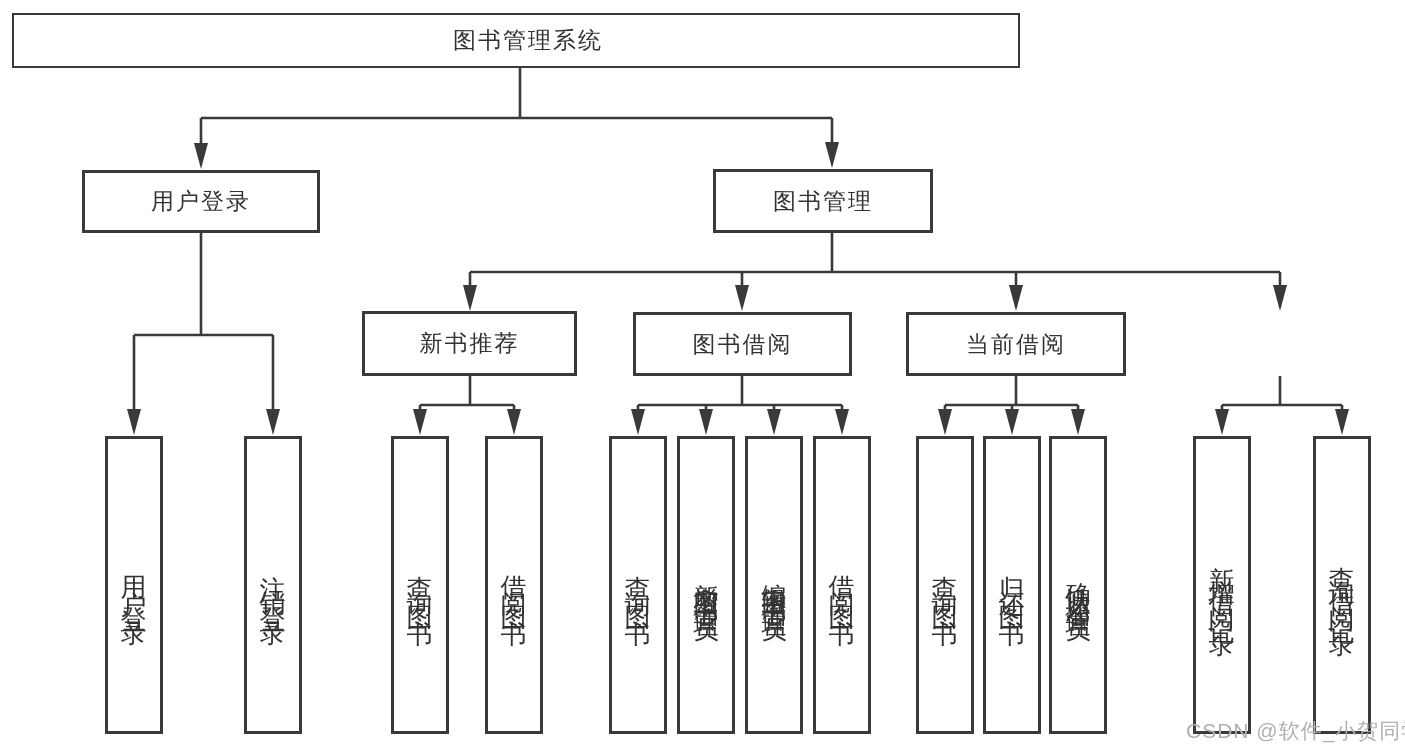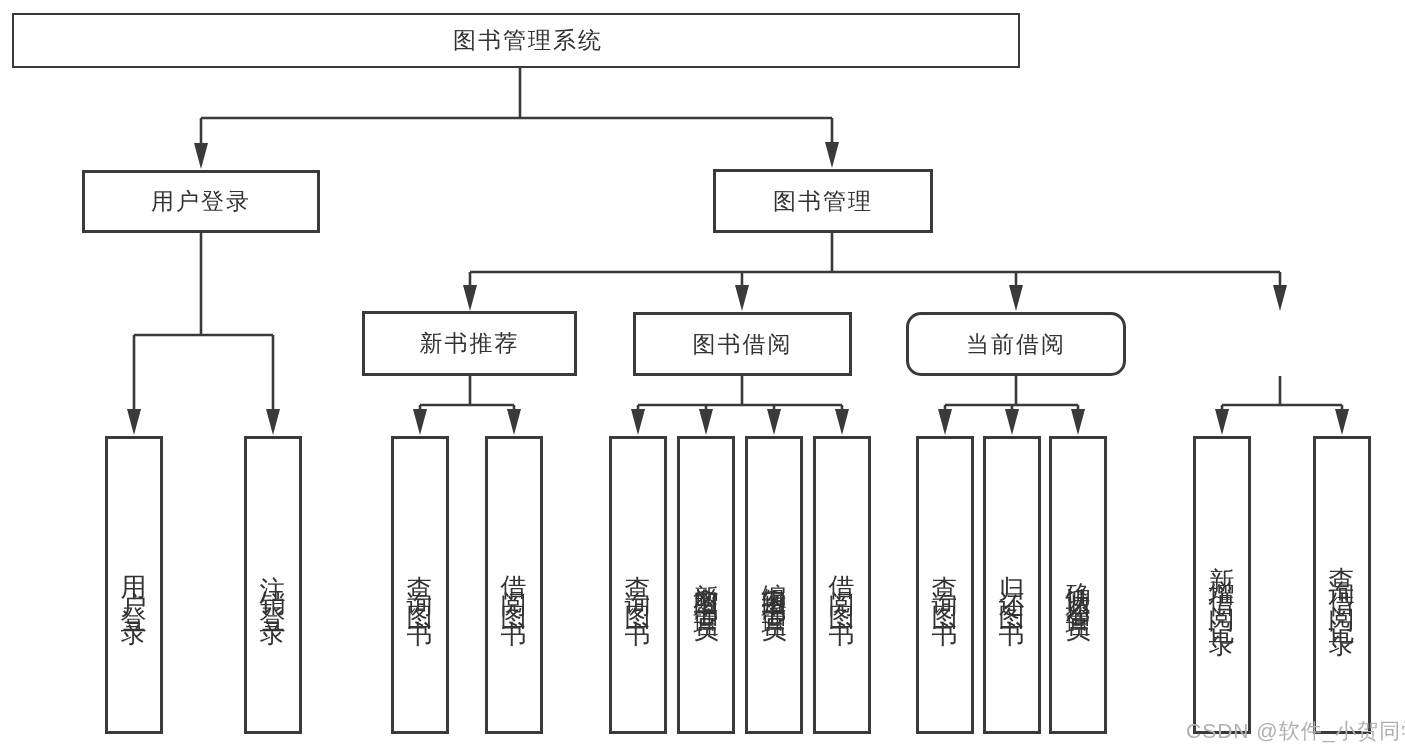--- a/index.html
+++ b/index.html
@@ -127,21 +127,21 @@
   <div class="node hbox" style="left:713px;top:169px;width:220px;height:64px;">
     <span>图书管理</span>
   </div>
 
   <div class="node hbox" style="left:362px;top:311px;width:215px;height:65px;">
     <span>新书推荐</span>
   </div>
   <div class="node hbox" style="left:633px;top:312px;width:219px;height:64px;align-items:center;">
     <span>图书借阅</span>
   </div>
-  <div class="node hbox" style="left:906px;top:312px;width:220px;height:64px;border-radius:15px;">
+  <div class="node hbox" style="left:906px;top:312px;width:220px;height:64px;">
     <span>当前借阅</span>
   </div>
 
   <div class="node vbox" style="left:105px;">
     <span class="vlabel" style="letter-spacing: 15px;">用户登录</span>
   </div>
   <div class="node vbox" style="left:244px;">
     <span class="vlabel" style="letter-spacing: 15px;">注销登录</span>
   </div>
 

